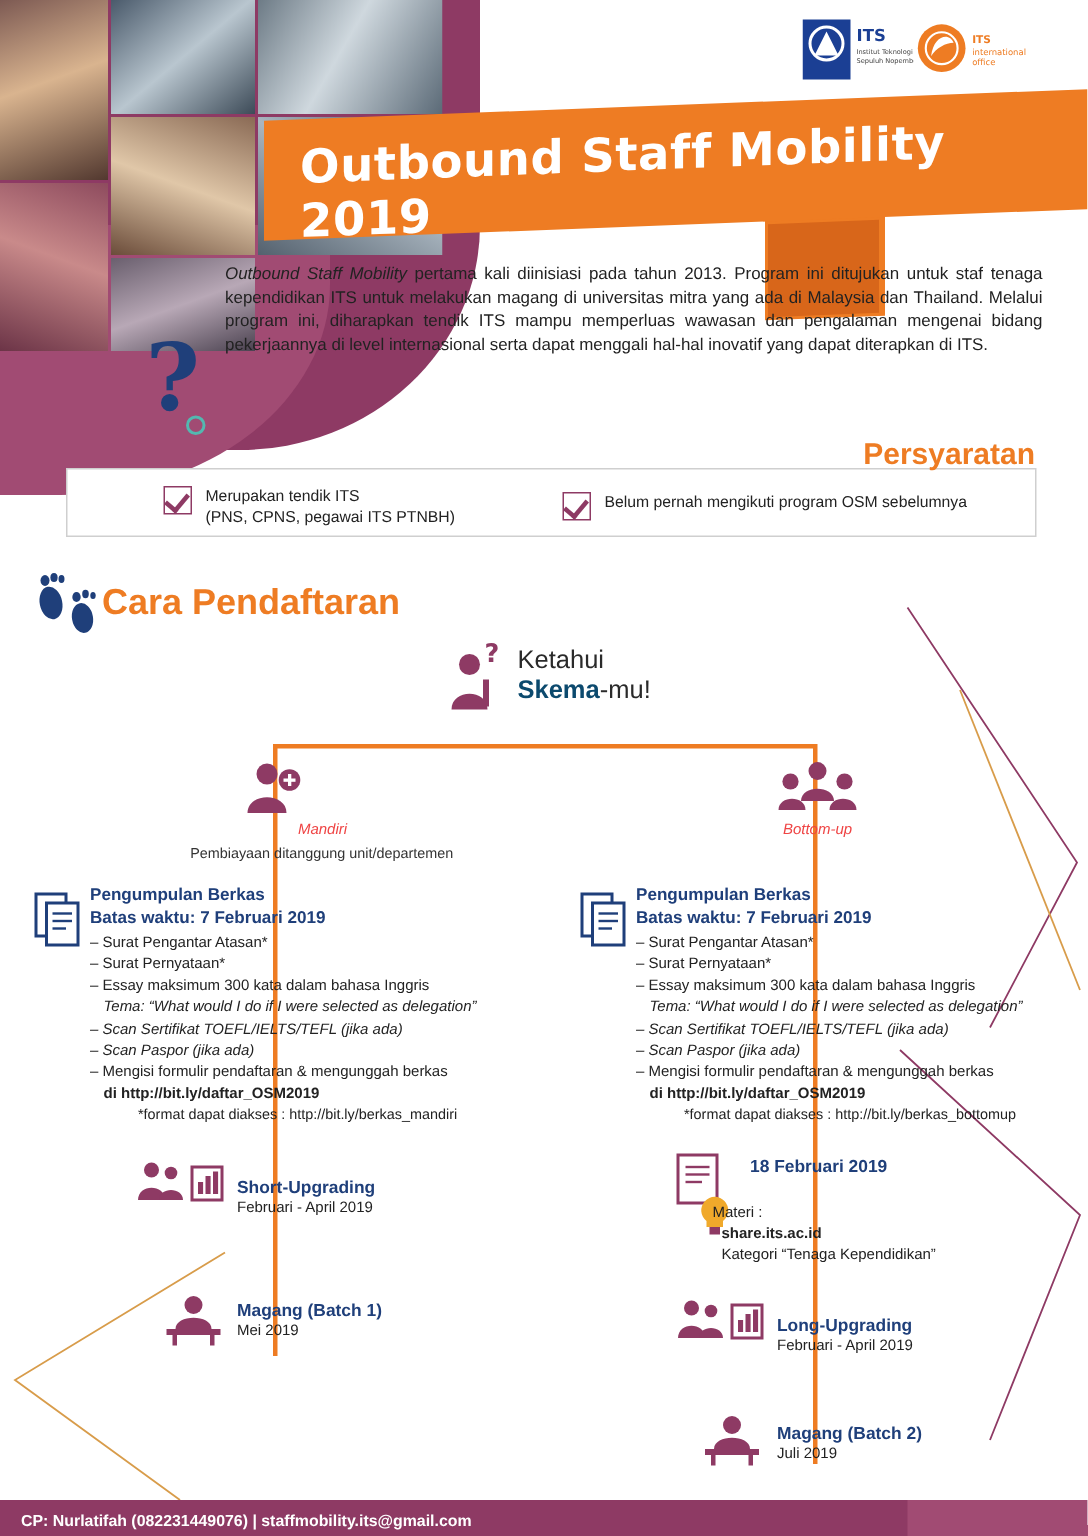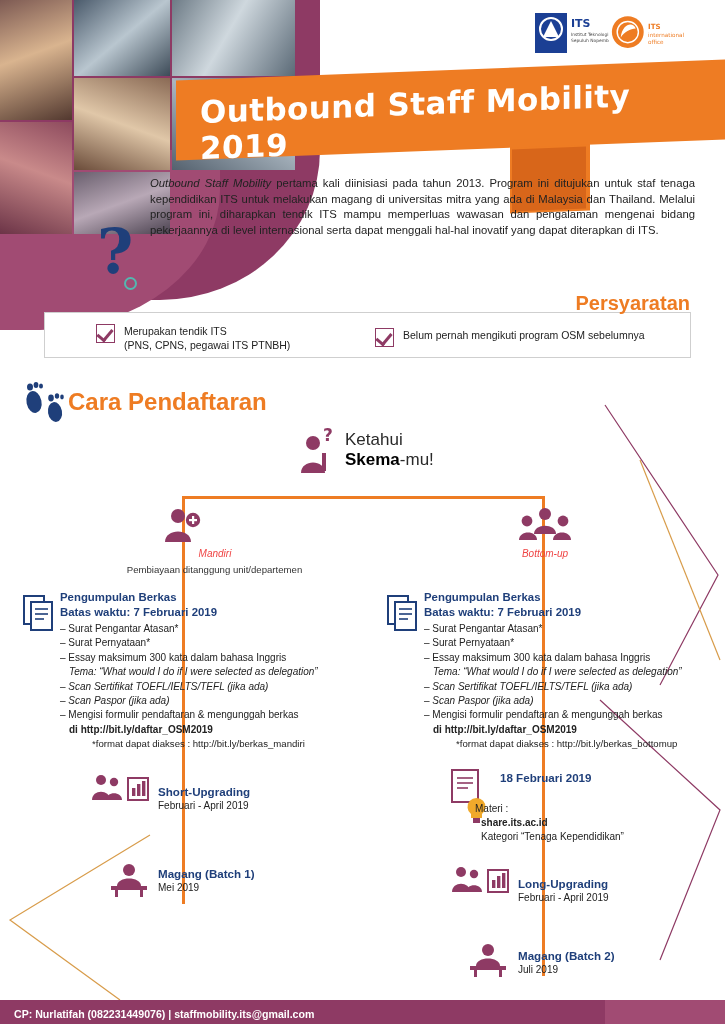--- a/index.html
+++ b/index.html
@@ -99,21 +99,21 @@
   .cara-title {
     position:absolute; left:68px; top:388px; z-index:4;
     color:#ee7c23; font-size:24px; font-weight:bold;
   }
 
   .ketahui-icon { position:absolute; left:297px; top:425px; z-index:4; }
   .ketahui {
     position:absolute; left:345px; top:430px; z-index:4;
     font-size:17px; color:#2a2a2a;
   }
-  .ketahui b { color:#000000; }
+  .ketahui b { color:#0c4a6e; }
 
   
   .vline { position:absolute; width:3px; background:#ee7c23; z-index:2; }
   .hline { position:absolute; height:3px; background:#ee7c23; z-index:2; }
 
   
   .scheme-label {
     position:absolute; z-index:4; font-size:10px; font-weight:normal; color:#ef4444;
     font-style:italic;
   }
@@ -217,21 +217,21 @@
 <div class="title-text">Outbound Staff Mobility 2019</div>
 
 <div class="qmark">?</div>
 <div class="qdot"></div>
 <div class="intro">
   <i>Outbound Staff Mobility</i><span> pertama kali diinisiasi pada tahun 2013. Program ini ditujukan untuk staf tenaga kependidikan ITS untuk melakukan magang di universitas mitra yang ada di Malaysia dan Thailand. Melalui program ini, diharapkan tendik ITS mampu memperluas wawasan dan pengalaman mengenai bidang pekerjaannya di level internasional serta dapat menggali hal-hal inovatif yang dapat diterapkan di ITS.</span>
 </div>
 
 <div class="persyaratan-title">Persyaratan</div>
 <div class="persy-box"></div>
-<div class="persy-item" style="left:96px; top:324px; width:260px;">
+<div class="persy-item" style="left:109px; top:324px; width:260px;">
   <span class="chk"></span>
   <span class="t">
     <span>Merupakan tendik ITS</span><br>
     <span>(PNS, CPNS, pegawai ITS PTNBH)</span>
   </span>
 </div>
 <div class="persy-item" style="left:375px; top:328px; width:300px;">
   <span class="chk"></span>
   <span class="t">Belum pernah mengikuti program OSM sebelumnya</span>
 </div>

